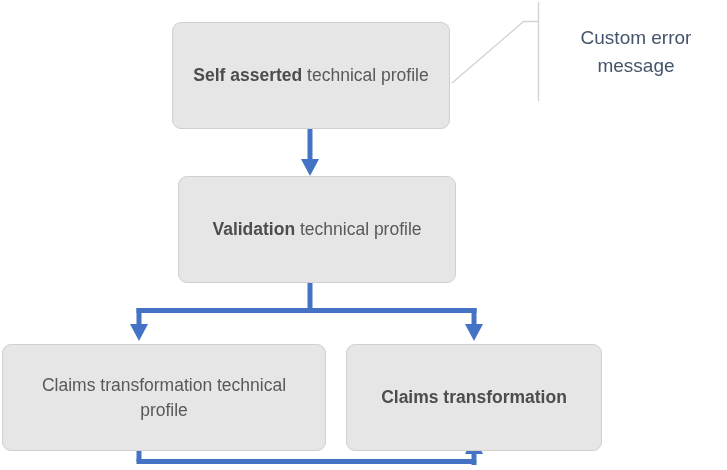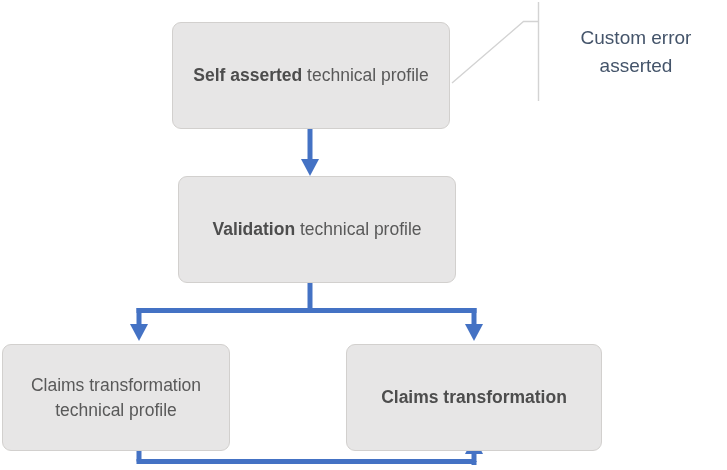--- a/index.html
+++ b/index.html
@@ -61,21 +61,21 @@
   #node-validation {
     left: 172px;
     top: 176px;
     width: 278px;
     height: 107px;
     margin-left: 6px;
   }
   #node-claims-transform-tp {
     left: 2px;
     top: 344px;
-    width: 228px;
+    width: 324px;
     height: 107px;
   }
   #node-claims-transform {
     left: 346px;
     top: 344px;
     width: 256px;
     height: 107px;
   }
   #callout-custom-error {
     position: absolute;
@@ -140,15 +140,15 @@
   </div>
 
   <div class="node-box" id="node-claims-transform-tp">
     <span class="node-text light-part">Claims transformation technical profile</span>
   </div>
 
   <div class="node-box" id="node-claims-transform">
     <span class="node-text strong-part">Claims transformation</span>
   </div>
 
-  <div id="callout-custom-error">Custom error asserted</div>
+  <div id="callout-custom-error">Custom error message</div>
 
 </div>
 
 </body></html>

